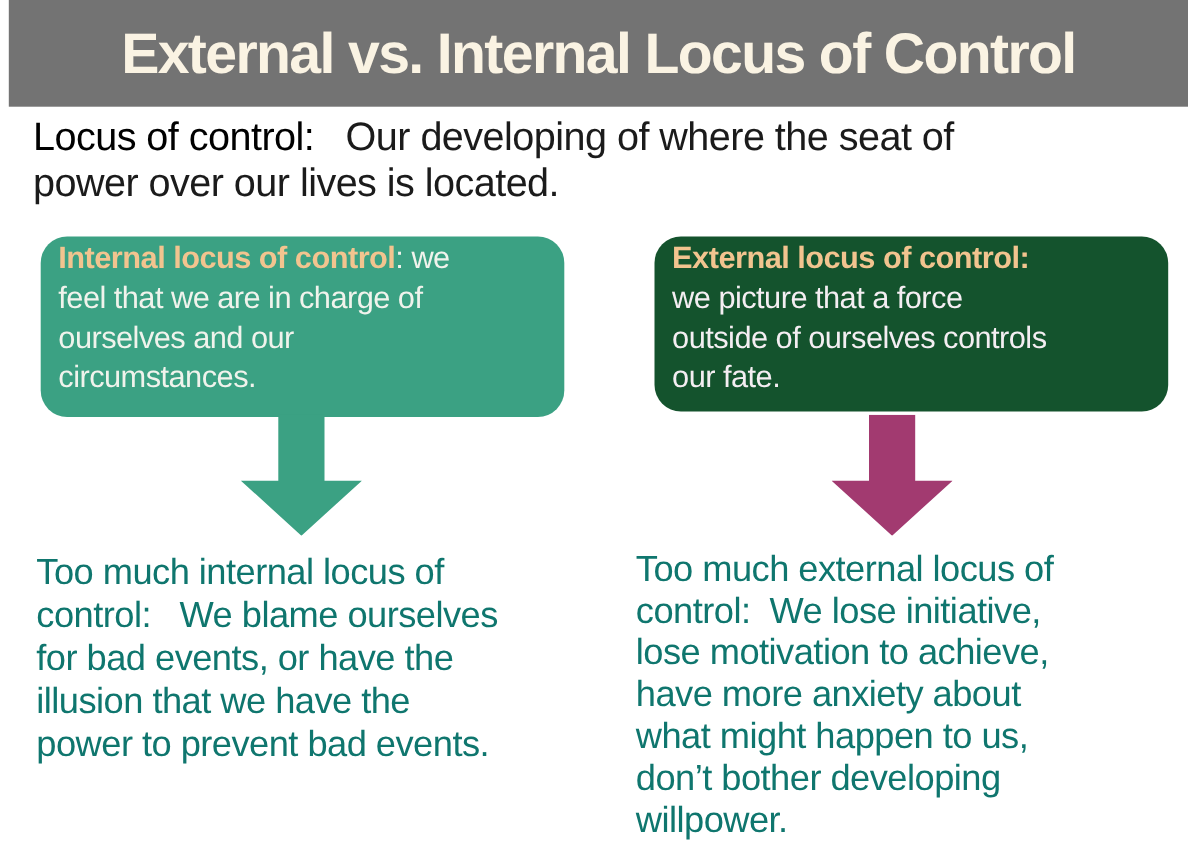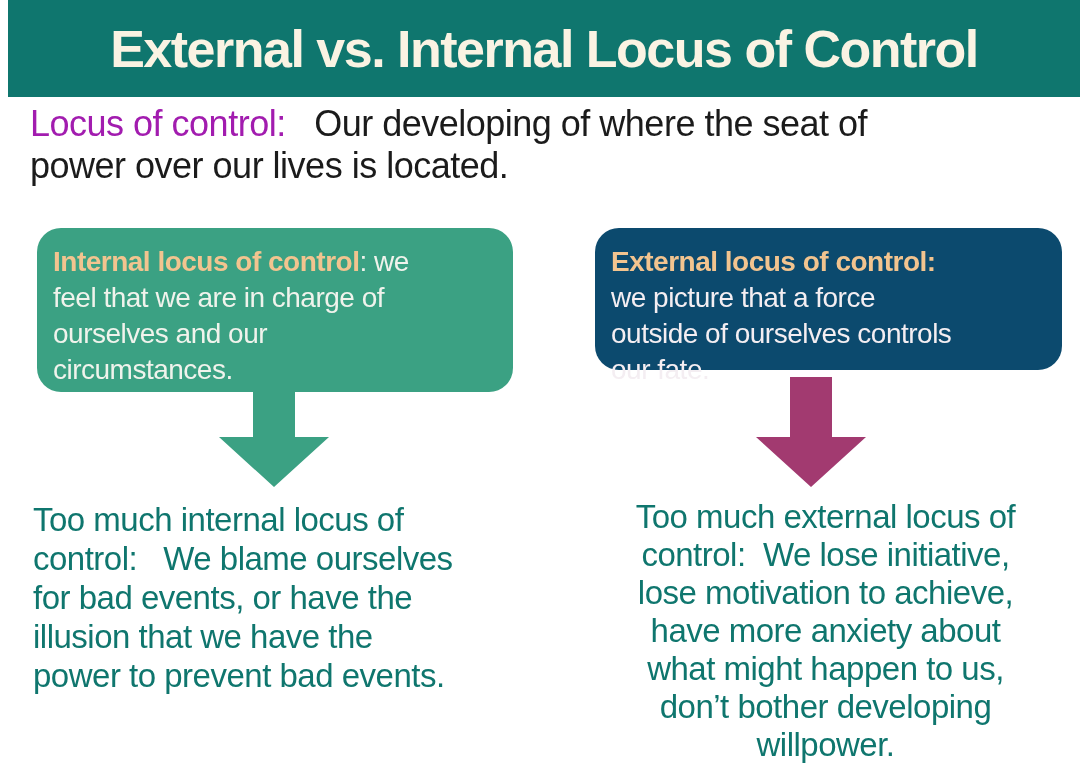--- a/index.html
+++ b/index.html
@@ -10,21 +10,21 @@
     background: #ffffff;
     overflow: hidden;
     font-family: "Liberation Sans", sans-serif;
   }
 
   
   .header-bar {
     position: absolute;
     left: 8px; top: 0;
     width: 1072px; height: 97px;
-    background: #0f766e;
+    background: #737373;
     display: flex;
     align-items: center;
     justify-content: center;
   }
   .header-title {
     color: #FAF3E3;
     font-size: 52px;
     font-weight: 700;
     letter-spacing: -1.5px;
     white-space: nowrap;
@@ -34,44 +34,44 @@
   .definition {
     position: absolute;
     left: 30px; top: 103px;
     width: 1020px;
     font-size: 36px;
     line-height: 42px;
     letter-spacing: -0.5px;
     color: #1B1B1B;
     white-space: pre-wrap;
   }
-  .definition .term { color: #a21caf; }
+  .definition .term { color: #000000; }
 
   
   .callout {
     position: absolute;
-    top: 228px;
+    top: 215px;
     border-radius: 24px;
-    padding: 16px 16px;
+    padding: 2px 16px;
     box-sizing: border-box;
     font-size: 28px;
     line-height: 36px;
     letter-spacing: -0.5px;
     white-space: pre-wrap;
   }
   .callout-internal {
     left: 37px;
     width: 476px; height: 164px;
     background: #3BA183;
     color: #F0F3EC;
   }
   .callout-external {
     left: 595px;
-    width: 467px; height: 142px;
-    background: #0c4a6e;
+    width: 467px; height: 159px;
+    background: #14532d;
     color: #F4EEF2;
   }
   .callout .box-heading {
     font-weight: 700;
     color: #F2C48F;
   }
 
   
   .arrow {
     position: absolute;
@@ -90,21 +90,20 @@
   }
   .caption-internal {
     left: 33px; top: 500px;
     width: 530px;
     line-height: 39px;
   }
   .caption-external {
     left: 578px; top: 498px;
     width: 495px;
     line-height: 38px;
-    text-align: center;
   }
 </style>
 </head>
 <body>
 
 <div class="slide">
 
   <div class="header-bar">
     <div class="header-title">External vs. Internal Locus of Control</div>
   </div>

